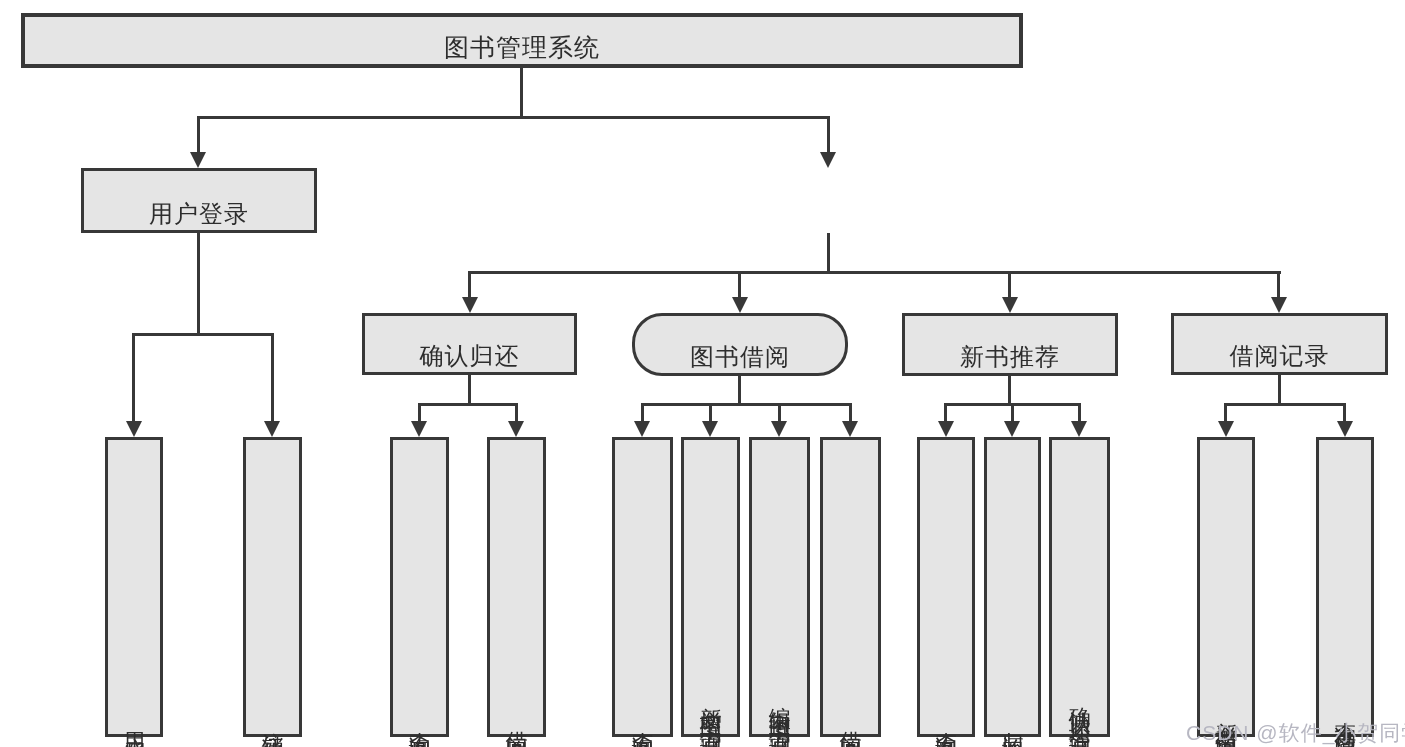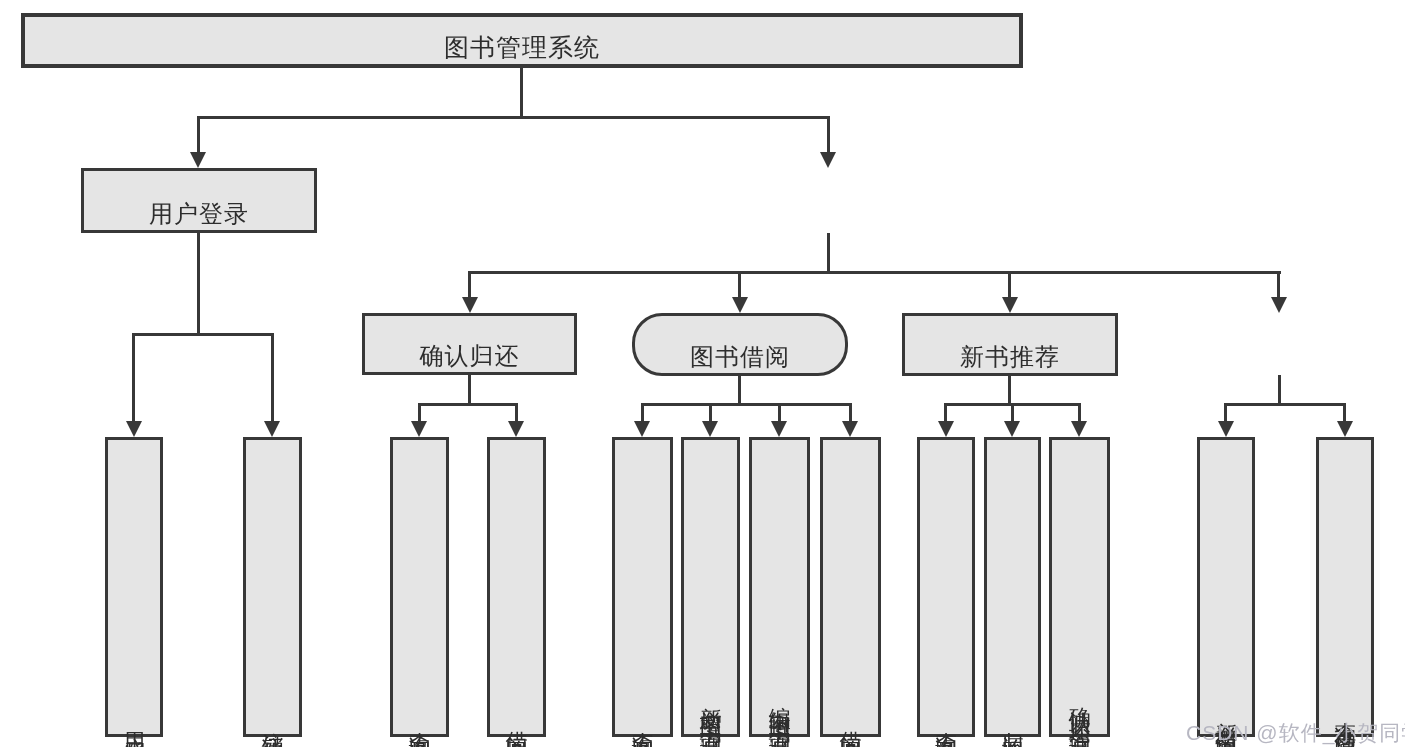--- a/index.html
+++ b/index.html
@@ -124,20 +124,23 @@
 
   <div class="box" style="left:362px;top:313px;width:215px;height:62px;">
     <span class="hlabel">确认归还</span>
   </div>
   <div class="box" style="left:632px;top:313px;width:216px;height:63px;border-radius:30px;">
     <span class="hlabel">图书借阅</span>
   </div>
   <div class="box" style="left:902px;top:313px;width:216px;height:63px;">
     <span class="hlabel">新书推荐</span>
   </div>
+  <div class="box" style="left:1171px;top:313px;width:217px;height:62px;">
+    <span class="hlabel">借阅记录</span>
+  </div>
 
   <div class="box vbox" style="left:105px;top:437px;width:58px;height:300px;">
     <span class="vlabel">用户登录</span>
   </div>
   <div class="box vbox" style="left:243px;top:437px;width:59px;height:300px;">
     <span class="vlabel">注销登录</span>
   </div>
 
   <div class="box vbox" style="left:390px;top:437px;width:59px;height:300px;">
     <span class="vlabel">查询图书</span>

